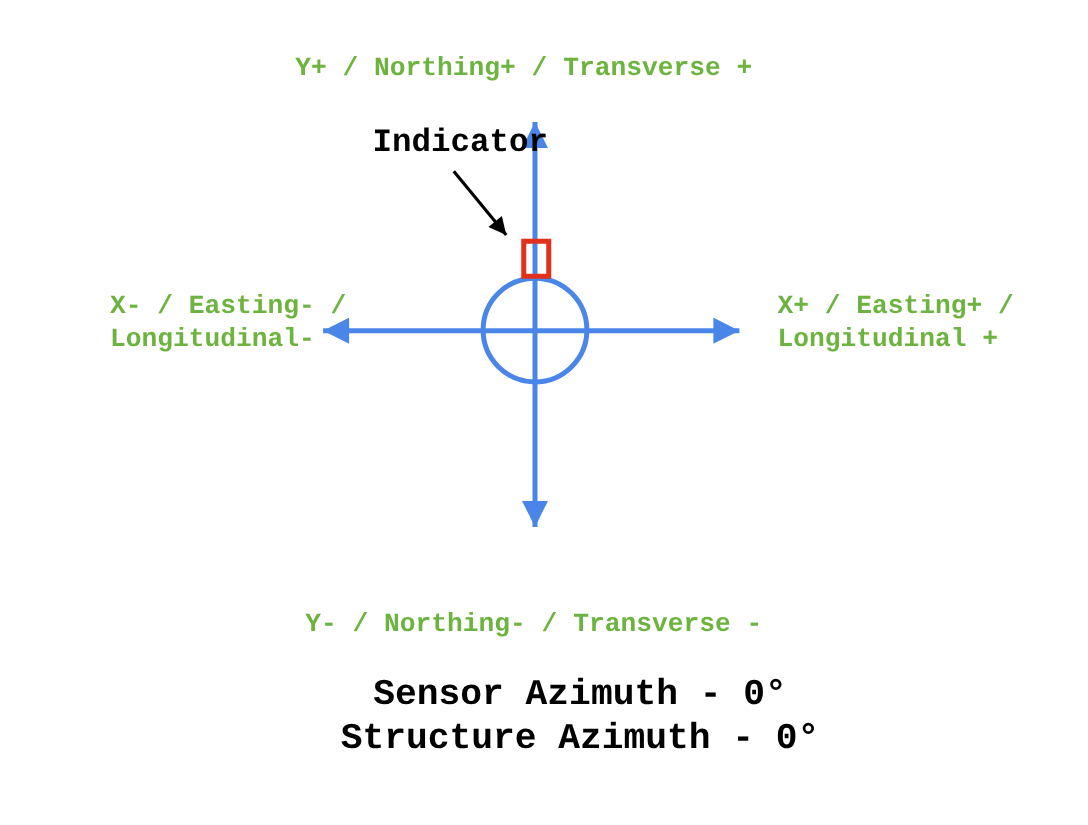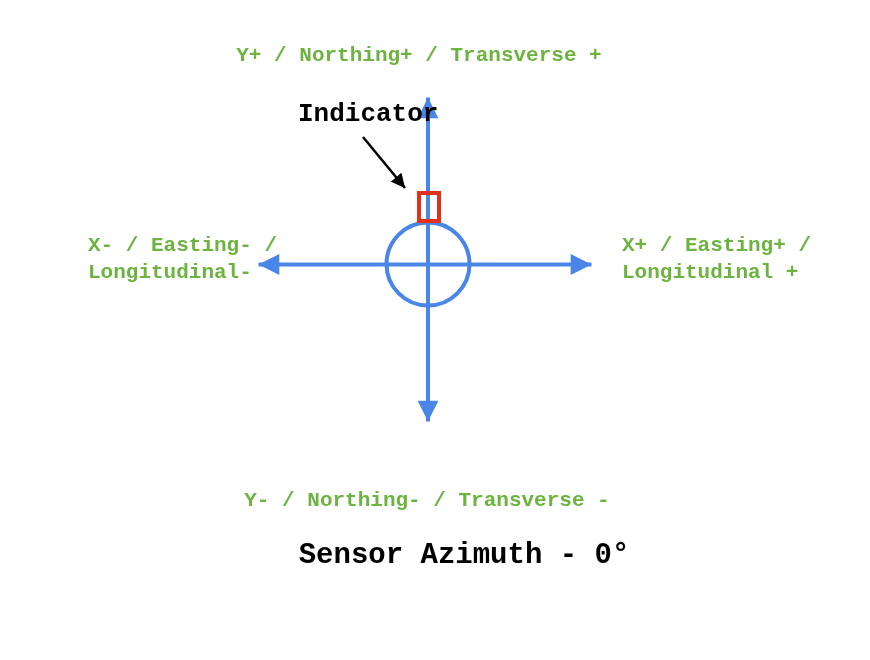--- a/index.html
+++ b/index.html
@@ -79,15 +79,16 @@
   <div class="label label-west">X- / Easting- /
 Longitudinal-</div>
 
   <div class="label label-east">X+ / Easting+ /
 Longitudinal +</div>
 
   <div class="label center label-south">Y- / Northing- / Transverse -</div>
 
   <div class="caption">
     <div>Sensor Azimuth - 0°</div>
+    <div>Structure Azimuth - 0°</div>
   </div>
 
 </div>
 
 </body></html>

